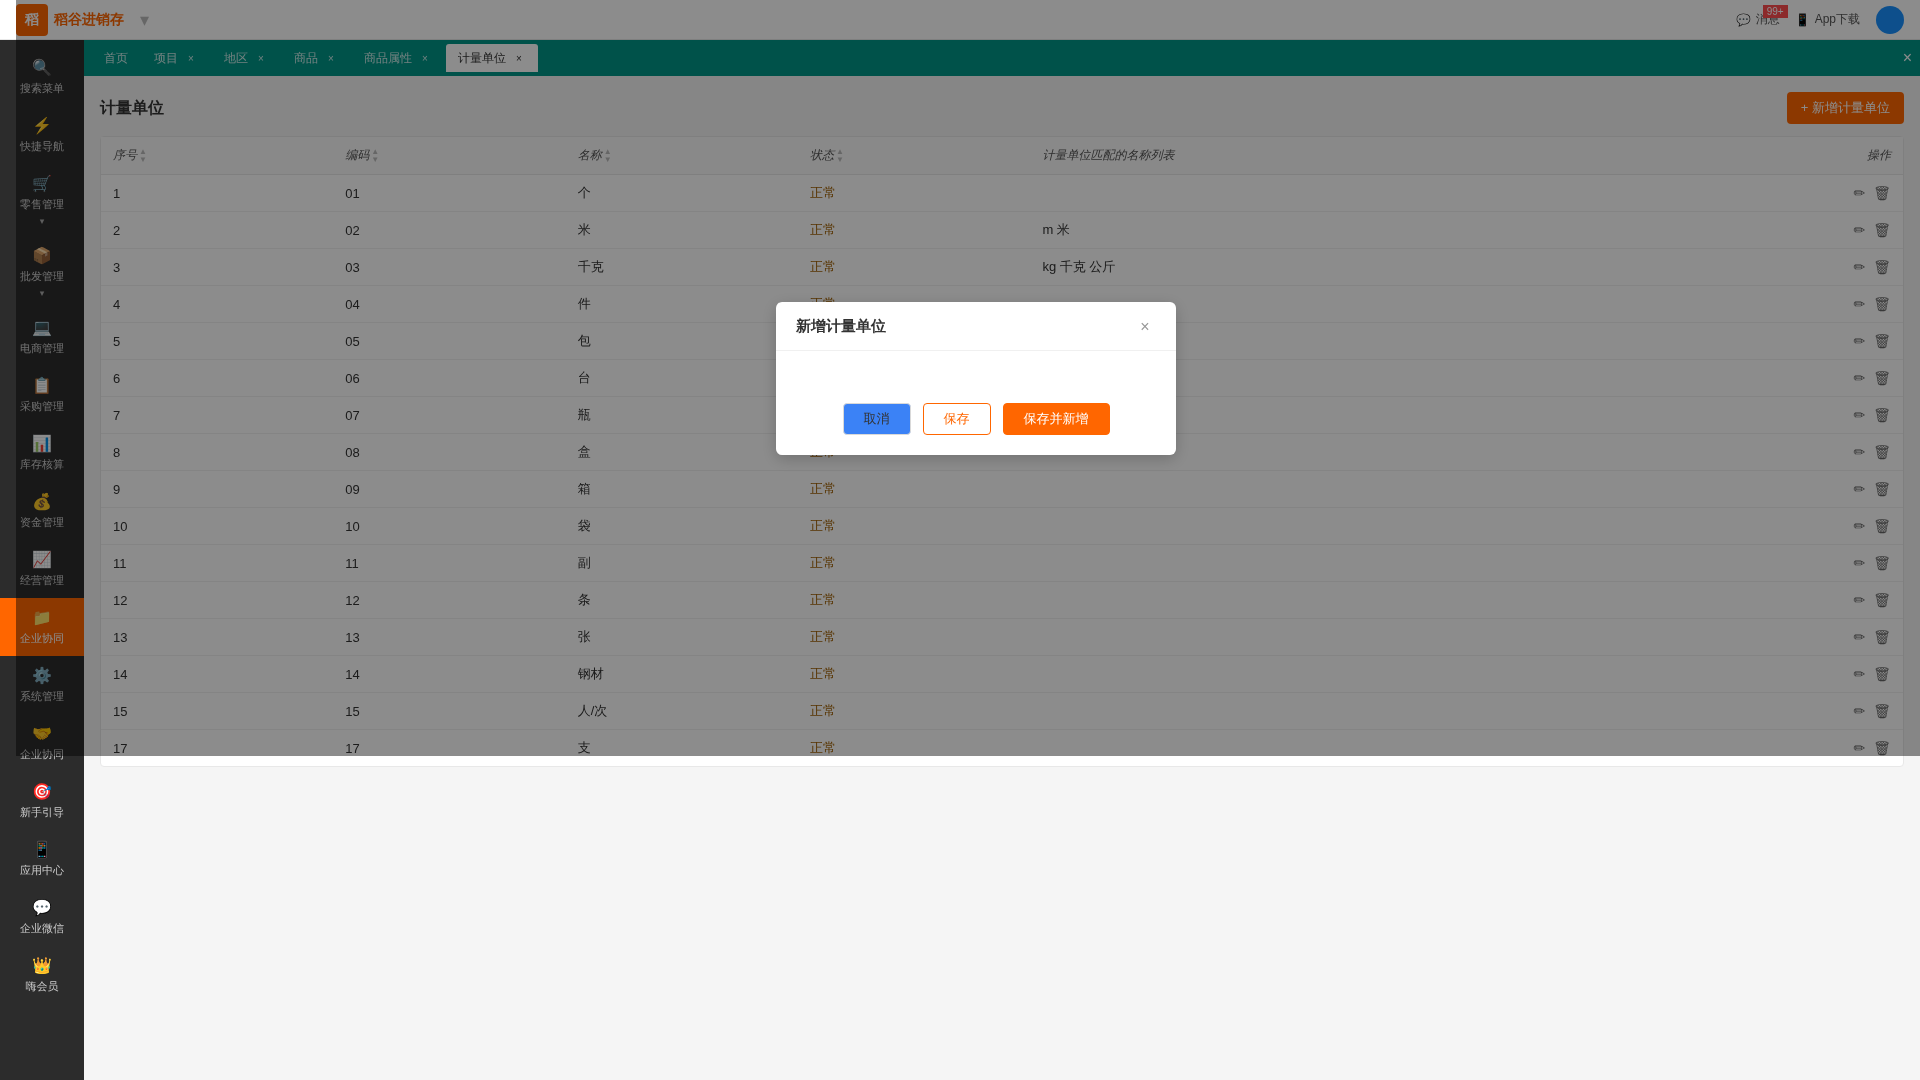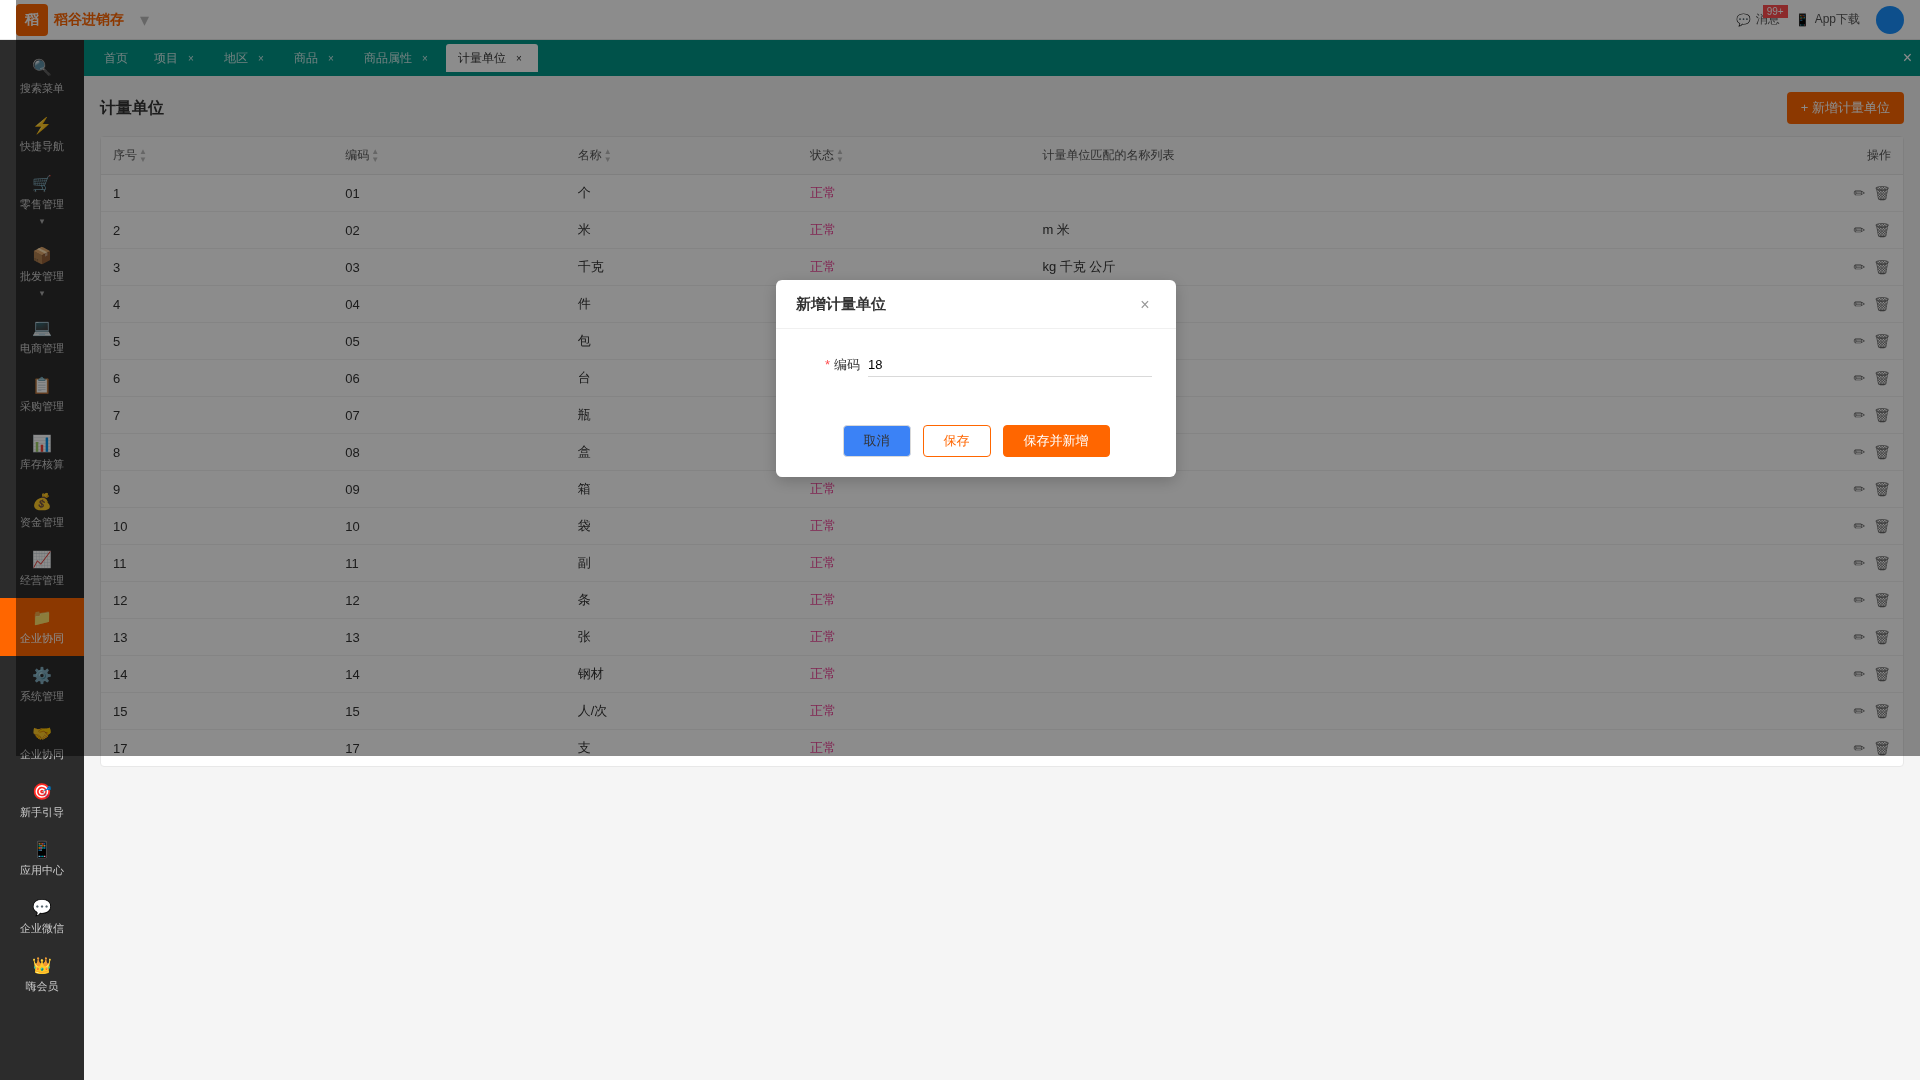--- a/index.html
+++ b/index.html
@@ -37,25 +37,25 @@
 
     
     .page-area { flex: 1; background: #f5f5f5; padding: 16px; overflow: auto; }
     .page-title-bar { display: flex; justify-content: space-between; align-items: center; margin-bottom: 12px; }
     .page-title { font-size: 16px; font-weight: bold; color: #333; }
     .add-btn { background: #ff6600; color: white; border: none; padding: 7px 14px; border-radius: 4px; cursor: pointer; font-size: 13px; }
 
     
     .table-wrapper { background: #fff; border-radius: 4px; border: 1px solid #e8e8e8; }
     table { width: 100%; border-collapse: collapse; }
-    thead tr { background: #fafafa; }
+    thead tr { background: #fafafa; font-style: italic; }
     th { padding: 10px 12px; text-align: left; font-size: 12px; color: #555; font-weight: normal; border-bottom: 1px solid #e8e8e8; white-space: nowrap; }
     td { padding: 9px 12px; font-size: 13px; color: #333; border-bottom: 1px solid #f0f0f0; }
     tr:last-child td { border-bottom: none; }
-    .status-normal { color: #ec4899; margin-top: 12px; }
+    .status-normal { color: #a16207; margin-top: 12px; }
     .action-btns { display: flex; gap: 8px; }
     .action-btn { cursor: pointer; color: #666; font-size: 14px; }
     .th-sort { display: inline-flex; align-items: center; gap: 2px; cursor: pointer; }
     .sort-arrows { display: flex; flex-direction: column; font-size: 8px; line-height: 1; color: #bbb; }
 
     
     .pagination { display: flex; align-items: center; justify-content: flex-end; padding: 12px 16px; gap: 8px; font-size: 13px; color: #555; }
     .page-select { border: 1px solid #d9d9d9; border-radius: 4px; padding: 2px 6px; font-size: 12px; }
     .page-btn { width: 28px; height: 28px; display: flex; align-items: center; justify-content: center; border: 1px solid #d9d9d9; border-radius: 4px; cursor: pointer; background: #fff; }
     .page-input { width: 40px; text-align: center; border: 1px solid #d9d9d9; border-radius: 4px; padding: 2px 4px; font-size: 12px; }
@@ -450,26 +450,20 @@
   </div>
 </div>
 
 <div class="modal-overlay">
   <div class="modal">
     <div class="modal-header">
       <span class="modal-title">新增计量单位</span>
       <div class="modal-close-btn">×</div>
     </div>
     <div class="modal-body">
-      <div class="form-row">
-        <span class="form-label">
-          <span class="required">*</span><span>编码</span>
-        </span>
-        <input type="text" class="form-input" value="18" style="">
-      </div>
     </div>
     <div class="modal-footer">
       <button class="btn-cancel">取消</button>
       <button class="btn-save">保存</button>
       <button class="btn-save-new">保存并新增</button>
     </div>
   </div>
 </div>
 
 </body></html>

